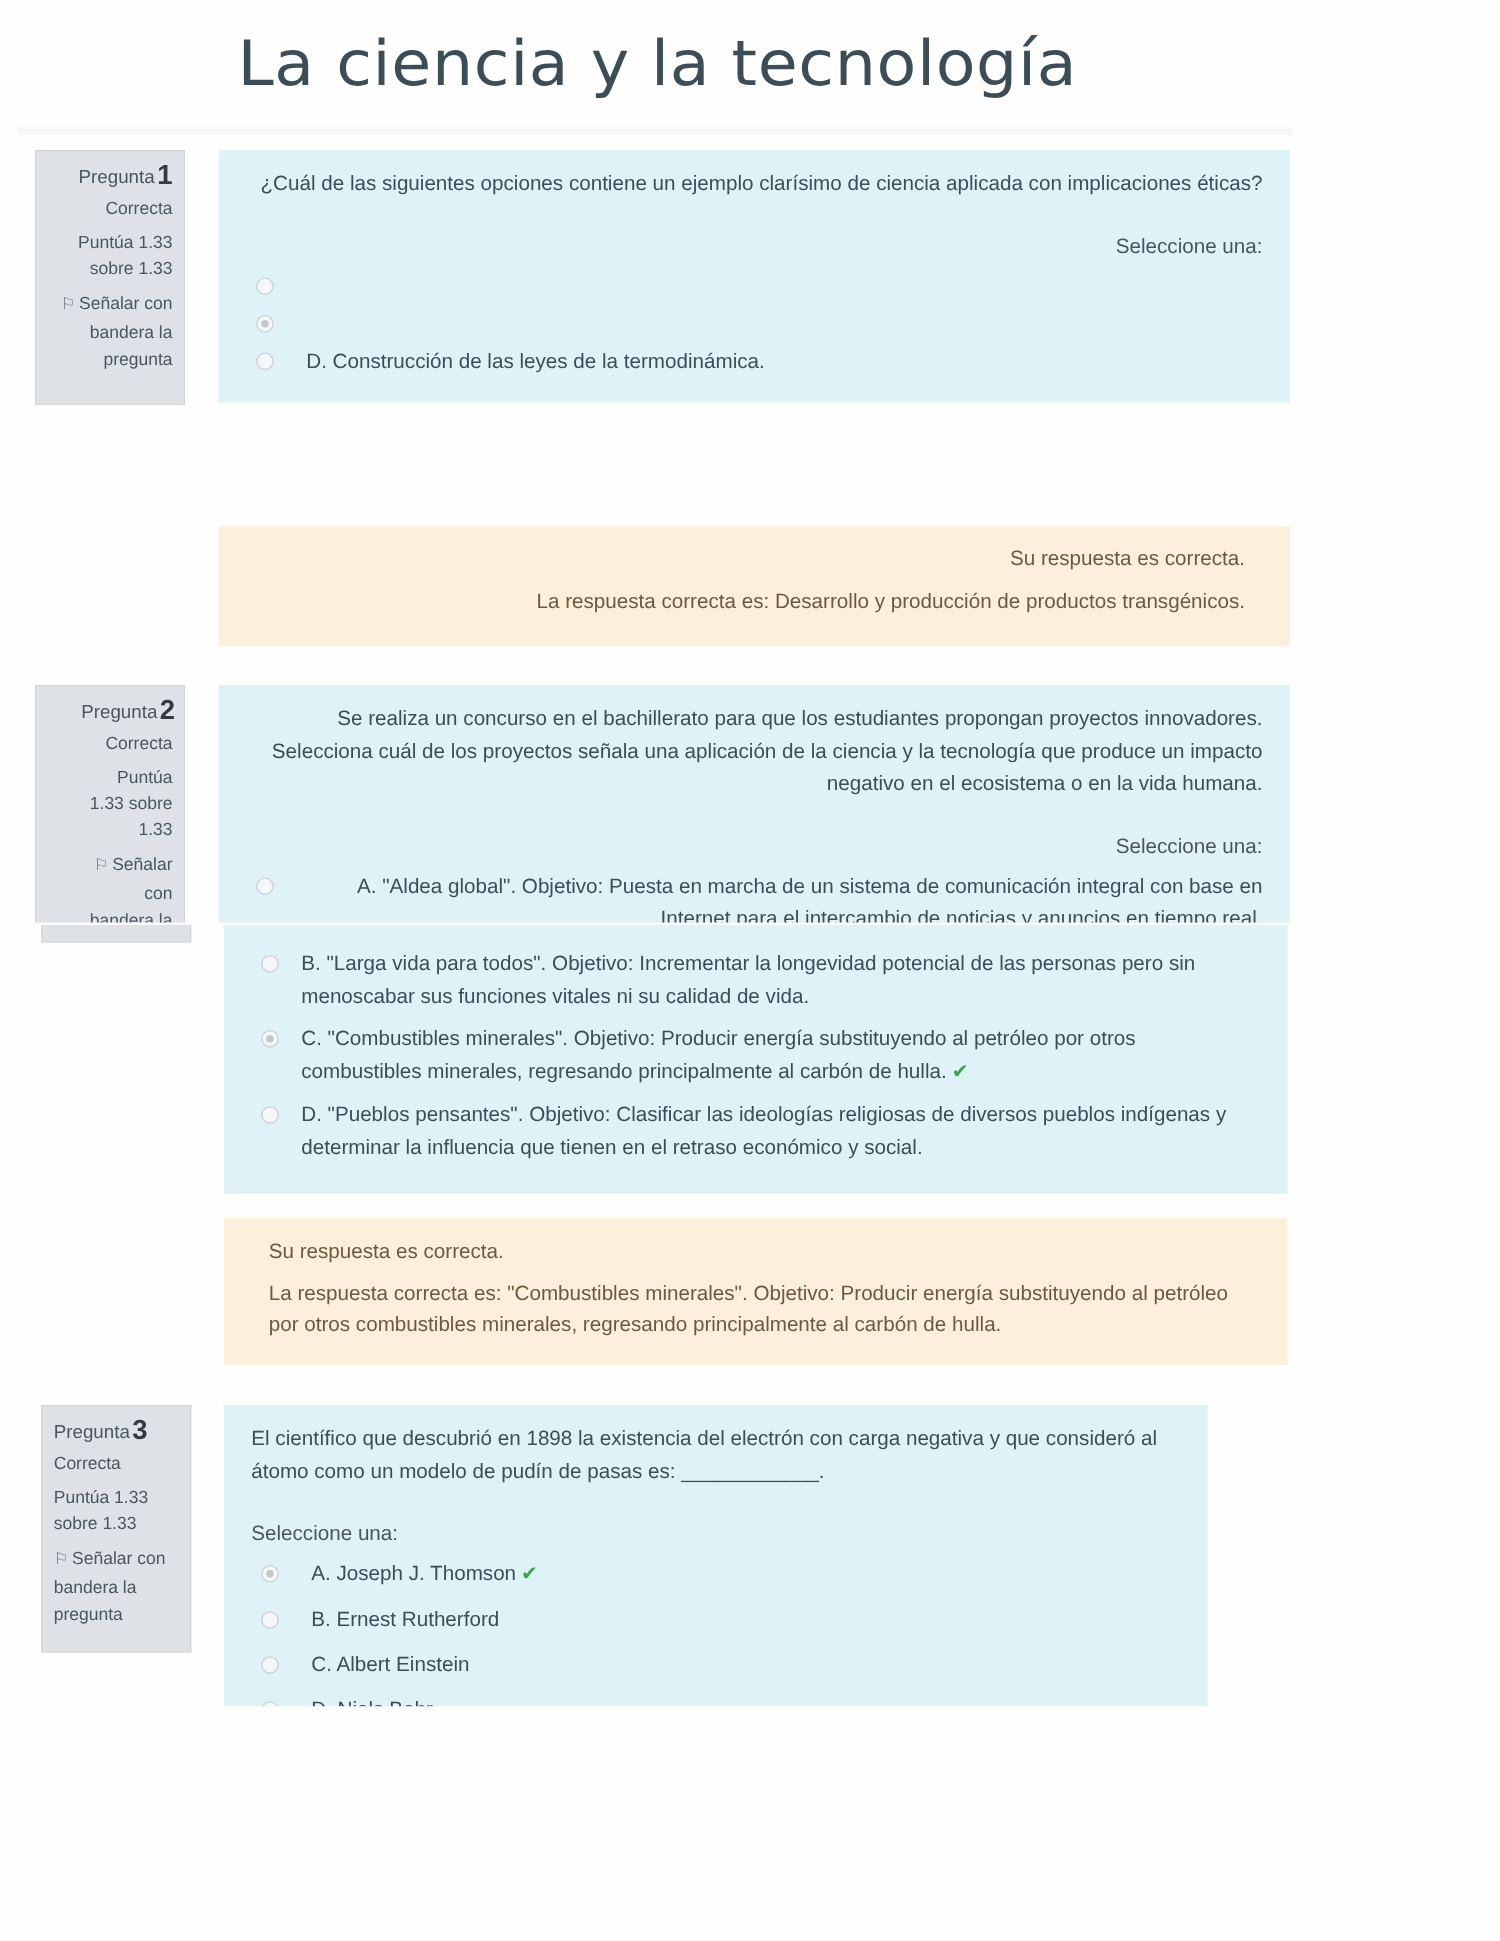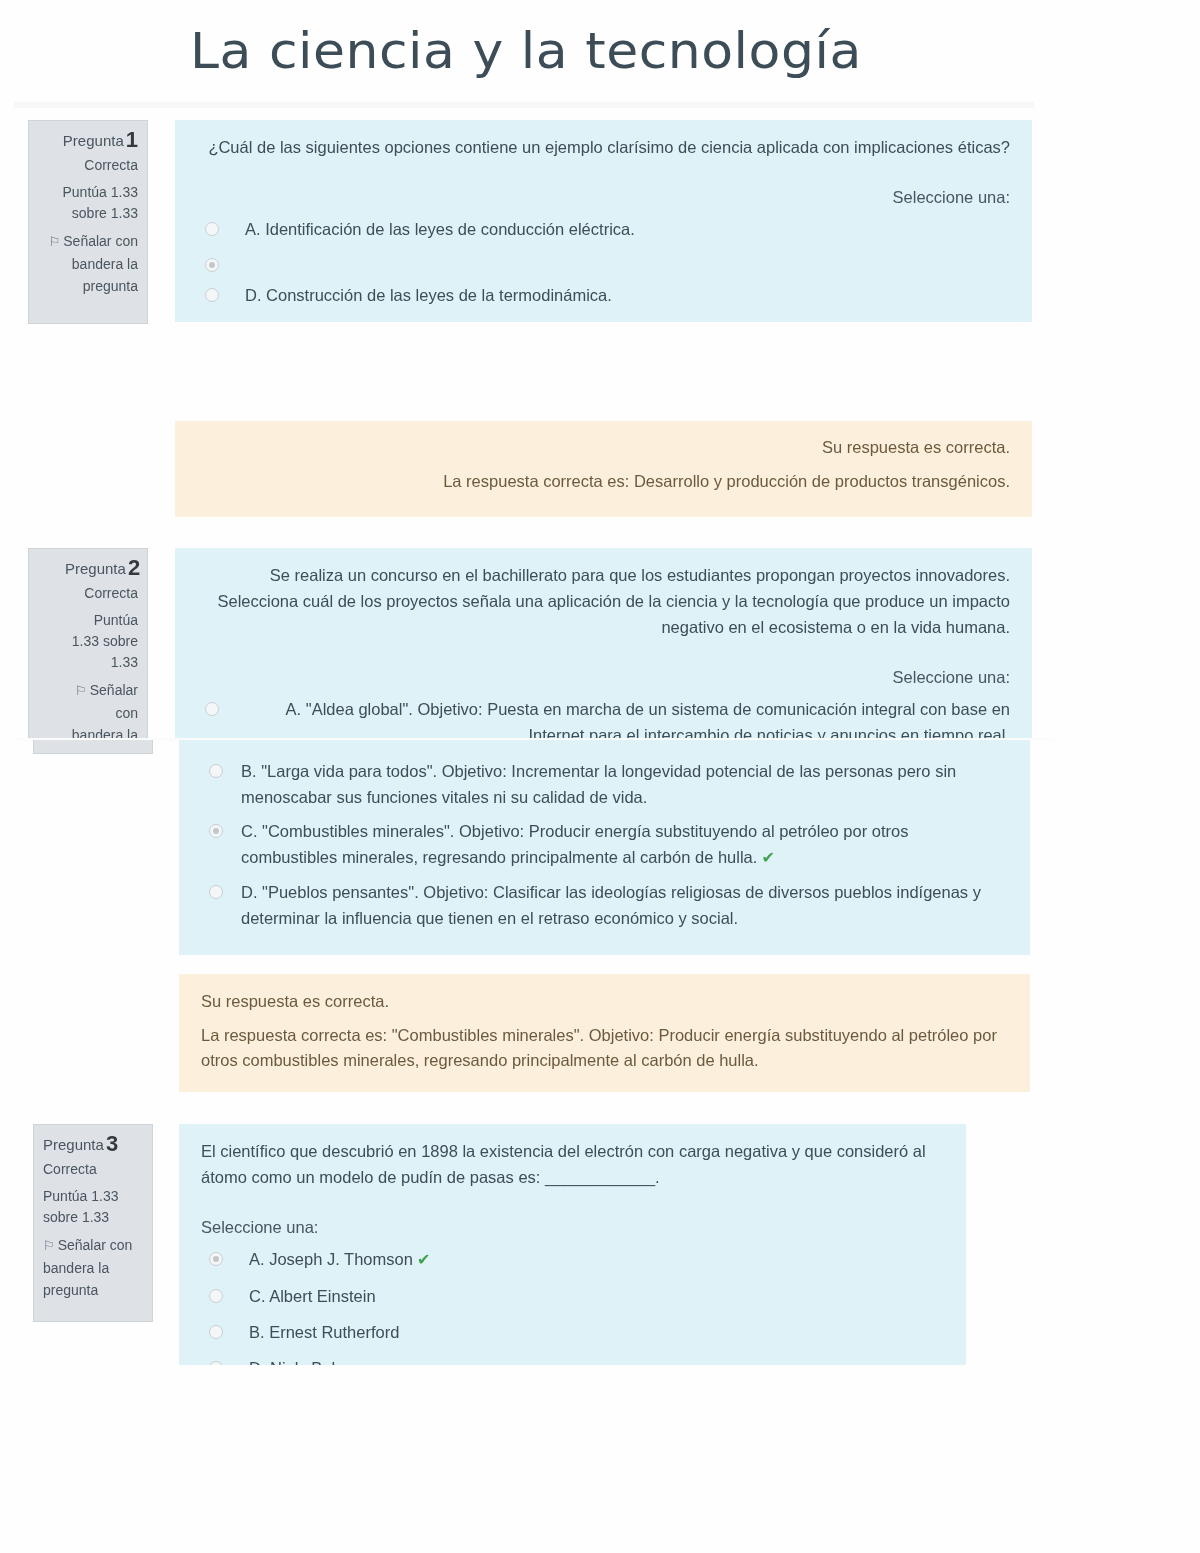--- a/index.html
+++ b/index.html
@@ -39,21 +39,21 @@
   }
   .radio.checked::after {
     content: ""; position: absolute; left: 3px; top: 3px; width: 6px; height: 6px;
     border-radius: 50%; background: #c3c7ca;
   }
   .answer-label { margin-left: 26px; }
   .answer-row.wrap .answer-label { margin-left: 0; text-indent: 0; }
   .check-icon { color: #3fa34d; font-weight: 700; margin-left: 4px; font-size: 16px; }
 
   .feedback-box {
-    position: absolute; background: #fcefdc; padding: 14px 22px; font-size: 16.5px; line-height: 25px; color: #6b5a3e;
+    position: absolute; background: #fcefdc; padding: 14px 36px; font-size: 16.5px; line-height: 25px; color: #6b5a3e;
   }
   .feedback-box p { margin-bottom: 9px; }
   .feedback-box p:last-child { margin-bottom: 0; }
 
   .seam { position: absolute; left: 14px; top: 738px; width: 1040px; height: 3px; background: #fbfbfb; }
   .clip1 { position: absolute; left: 0; top: 0; width: 1200px; height: 740px; overflow: hidden; text-align: right; }
   .clip2 { position: absolute; left: 0; top: 740px; width: 1200px; height: 813px; overflow: hidden; }
 </style>
 </head>
 <body>
@@ -72,21 +72,20 @@
     <div class="flag">
       <span class="flag-icon">⚐</span><span>Señalar con bandera la pregunta</span>
     </div>
   </div>
 
   <div class="qtext-box" style="left:175px; top:120px; width:857px; height:202px;">
     <div class="qtext">¿Cuál de las siguientes opciones contiene un ejemplo clarísimo de ciencia aplicada con implicaciones éticas?</div>
     <div class="prompt">Seleccione una:</div>
     <div class="answer-row">
       <span class="radio"></span>
-      <span class="answer-label">A. Identificación de las leyes de conducción eléctrica.</span>
     </div>
     <div class="answer-row">
       <span class="radio checked"></span>
     </div>
     <div class="answer-row">
       <span class="radio"></span>
       <span class="answer-label">D. Construcción de las leyes de la termodinámica.</span>
     </div>
   </div>
 
@@ -155,24 +154,24 @@
 
   <div class="qtext-box" style="left:179px; top:384px; width:787px; height:241px; overflow:hidden;">
     <div class="qtext">El científico que descubrió en 1898 la existencia del electrón con carga negativa y que consideró al átomo como un modelo de pudín de pasas es: ____________.</div>
     <div class="prompt">Seleccione una:</div>
     <div class="answer-row">
       <span class="radio checked"></span>
       <span class="answer-label"><span>A. Joseph J. Thomson</span><span class="check-icon">✔</span></span>
     </div>
     <div class="answer-row">
       <span class="radio"></span>
-      <span class="answer-label">C. Albert Einstein</span>
+      <span class="answer-label">B. Ernest Rutherford</span>
     </div>
     <div class="answer-row">
       <span class="radio"></span>
-      <span class="answer-label">B. Ernest Rutherford</span>
+      <span class="answer-label">C. Albert Einstein</span>
     </div>
     <div class="answer-row">
       <span class="radio"></span>
       <span class="answer-label">D. Niels Bohr</span>
     </div>
   </div>
 </div>
 
 </body></html>

